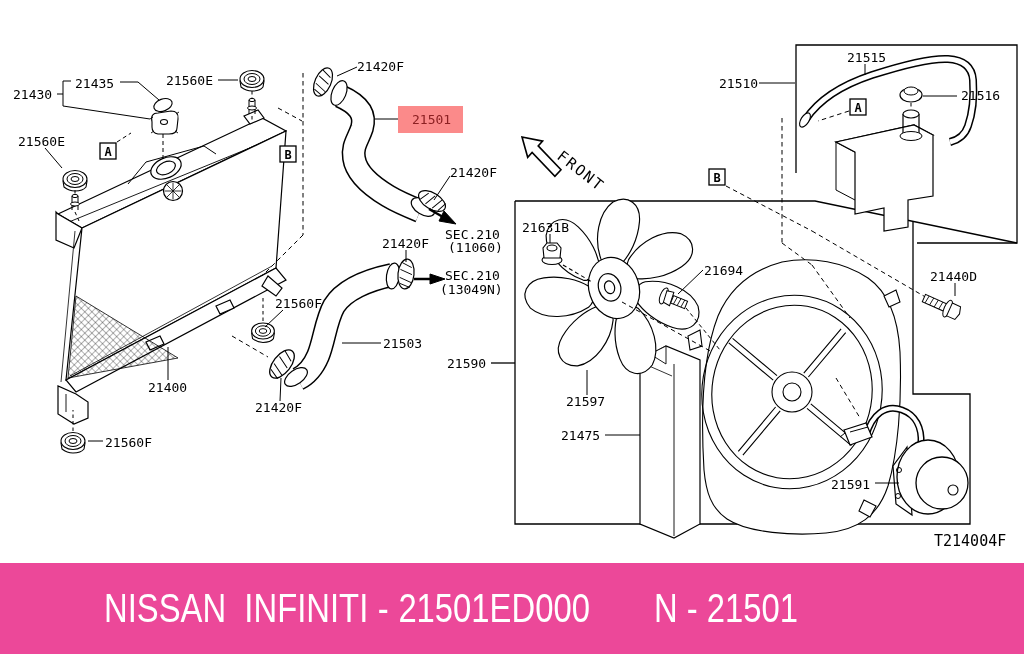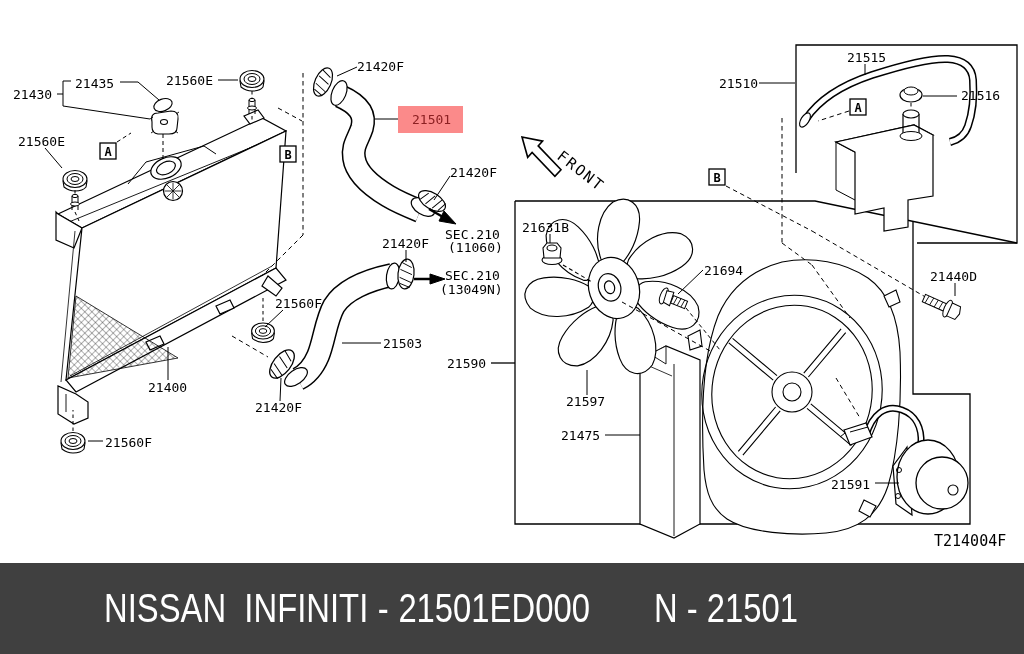--- a/index.html
+++ b/index.html
@@ -299,19 +299,19 @@
 <text x="704" y="275">21694</text>
 <text x="930" y="281">21440D</text>
 <text x="566" y="406">21597</text>
 <text x="561" y="440">21475</text>
 <text x="447" y="368">21590</text>
 <text x="831" y="489">21591</text>
 <text class="code" x="934" y="546">T214004F</text>
 </svg>
 
 
-<div class="footer" style="background: #404040;">
+<div class="footer" style="background: #ec4899;">
   <div class="footer-inner" style="color: rgb(255, 255, 255);">
     <span>NISSAN  INFINITI</span><span class="sep">-</span><span>21501ED000</span><span class="gap"></span><span>N - 21501</span>
   </div>
 </div>
 
 </div>
 
 </body></html>

